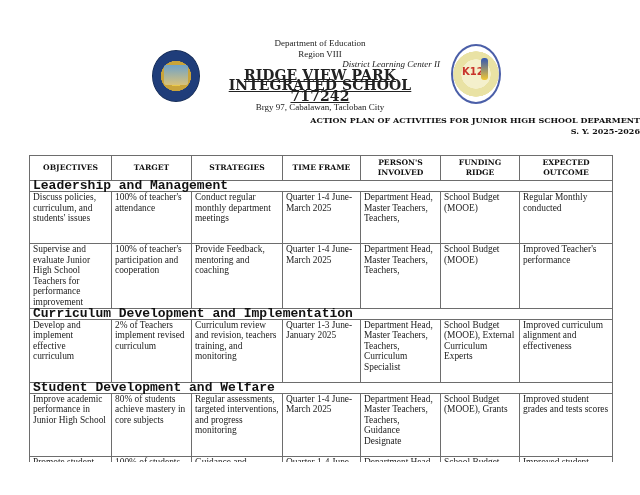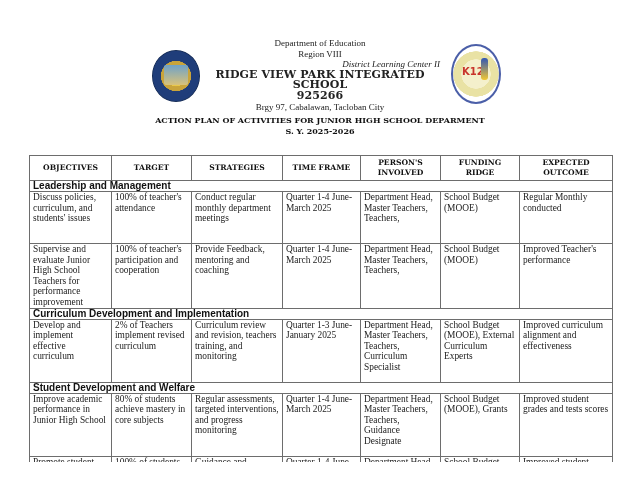--- a/index.html
+++ b/index.html
@@ -1,50 +1,50 @@
 <!DOCTYPE html>
 <html><head>
 <meta charset="utf-8">
 <style>
   html, body { margin: 0; padding: 0; background: #ffffff; }
   body { width: 640px; height: 495px; overflow: hidden; position: relative; font-family: "DejaVu Serif", "Liberation Serif", serif; color: #1a1a1a; }
   .header { position: absolute; left: 0; top: 38px; width: 640px; height: 70px; }
   .header-text { position: absolute; left: 200px; width: 240px; top: 0; text-align: center; font-family: "Liberation Serif", serif; font-size: 9px; line-height: 10.6px; color: #222; }
-  .header-text .bold { font-weight: bold; font-family: "DejaVu Serif", serif; font-size: 11px; letter-spacing: 0.1px; }
+  .header-text .bold { font-weight: bold; font-family: "DejaVu Serif", serif; font-size: 14px; letter-spacing: 0.1px; text-decoration: underline; }
   .header-text .italic { font-style: italic; text-align: right; }
   .logo { position: absolute; border-radius: 50%; }
   .logo-left { left: 152px; top: 12px; width: 46px; height: 50px; background: radial-gradient(circle at 50% 50%, #e8c84a 0 30%, #c9a43a 31% 44%, #1f3d7a 45% 100%); border: 1px solid #132a55; }
   .logo-left .inner { position: absolute; left: 11px; top: 14px; width: 24px; height: 20px; background: linear-gradient(#6fa2c8, #d8c27a); border-radius: 2px; }
   .logo-left .ring-text { position: absolute; left: 0; top: 0; width: 46px; height: 50px; border-radius: 50%; box-shadow: inset 0 0 0 3px #1f3d7a; }
   .logo-right { left: 451px; top: 6px; width: 46px; height: 56px; background: radial-gradient(circle at 50% 50%, #f4f0cc 0 40%, #e9e2a4 41% 62%, #ffffff 63% 100%); border: 2px solid #4b5fa8; }
   .logo-right .k12 { position: absolute; left: 9px; top: 20px; font-family: "DejaVu Sans", sans-serif; font-weight: bold; font-size: 10px; color: #c8342b; }
   .logo-right .flag { position: absolute; left: 28px; top: 12px; width: 7px; height: 22px; background: linear-gradient(#3056b4, #f2c832); border-radius: 3px; }
-  .title { position: absolute; left: 0; width: 640px; top: 115px; text-align: center; font-family: "DejaVu Serif", serif; font-weight: bold; font-size: 8px; line-height: 11px; color: #111; }
+  .title { position: absolute; left: 0; width: 640px; top: 115px; text-align: right; font-family: "DejaVu Serif", serif; font-weight: bold; font-size: 8px; line-height: 11px; color: #111; }
 
   table.plan { position: absolute; left: 29px; top: 155px; width: 583px; border-collapse: collapse; table-layout: fixed; font-family: "Liberation Serif", serif; font-size: 9.4px; line-height: 10.6px; color: #222; }
   table.plan td, table.plan th { border: 1px solid #6d6d6d; padding: 0 3px; vertical-align: top; text-align: left; }
   table.plan th { font-family: "DejaVu Serif", serif; font-weight: bold; font-size: 7.6px; line-height: 10px; text-align: center; vertical-align: middle; height: 24px; color: #111; }
-  table.plan td.section { font-family: Liberation Sans, sans-serif; font-weight: bold; font-size: 10px; line-height: 10px; padding: 0 3px; height: 10px; color: #111; }
+  table.plan td.section { font-family: Liberation Mono, monospace; font-weight: bold; font-size: 13px; line-height: 10px; padding: 0 3px; height: 10px; color: #111; }
   .clip-row td { border-bottom: 1px solid #6d6d6d; }
   .clip-wrap { position: absolute; left: 0; top: 0; width: 640px; height: 462px; overflow: hidden; }
 </style>
 </head>
 <body>
 
 <div class="header">
   <div class="logo logo-left">
     <div class="ring-text"></div>
     <div class="inner"></div>
   </div>
   <div class="header-text">
     <div>Department of Education</div>
     <div>Region VIII</div>
     <div class="italic">District Learning Center II</div>
     <div class="bold">RIDGE VIEW PARK INTEGRATED SCHOOL</div>
-    <div class="bold">925266</div>
+    <div class="bold">717242</div>
     <div>Brgy 97, Cabalawan, Tacloban City</div>
   </div>
   <div class="logo logo-right">
     <span class="k12">K12</span>
     <span class="flag"></span>
   </div>
 </div>
 
 <div class="title">
   <div>ACTION PLAN OF ACTIVITIES FOR JUNIOR HIGH SCHOOL DEPARMENT</div>

